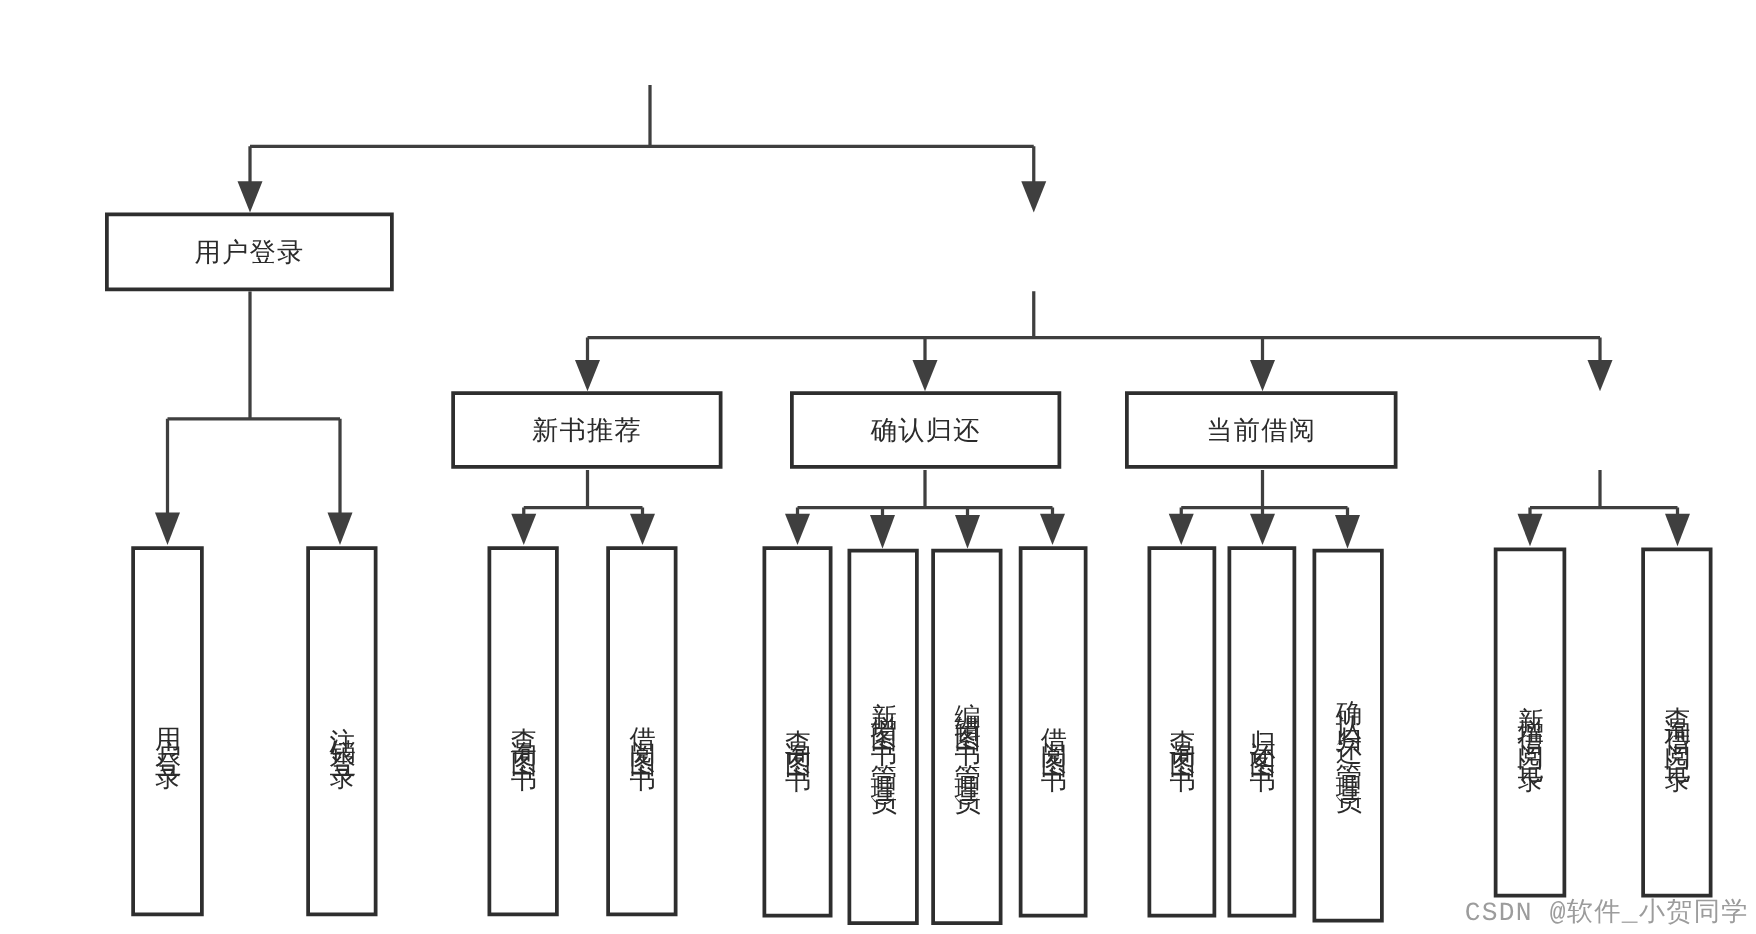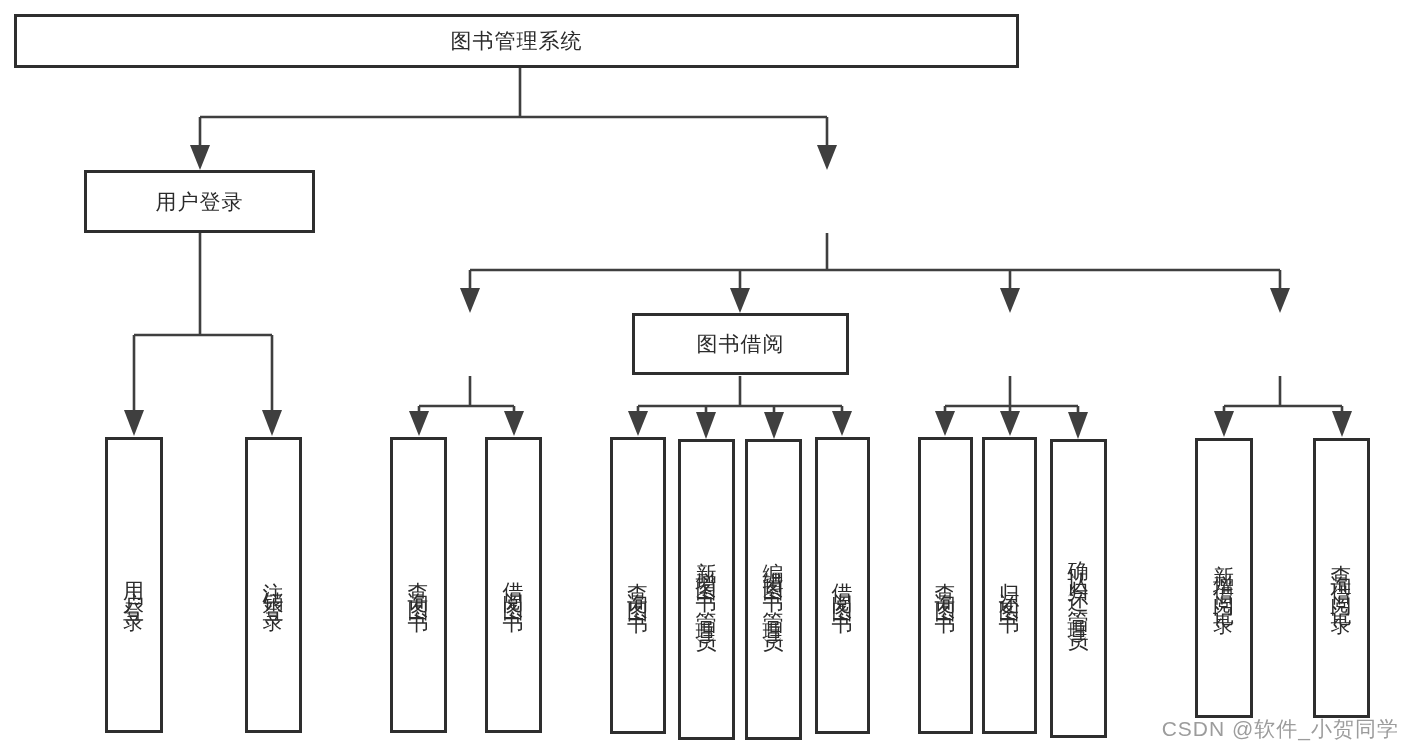--- a/index.html
+++ b/index.html
@@ -31,20 +31,21 @@
     writing-mode:vertical-rl;
     text-orientation:mixed;
     font-size:21px;
     letter-spacing:10px;
     line-height:1;
   }
   .watermark{
     position:absolute;right:6px;bottom:4px;
     font-size:21px;color:var(--wm);letter-spacing:1px;
     white-space:nowrap;
+    font-family:Liberation Mono, monospace;
   }
 </style>
 </head>
 <body>
 
 <div class="stage">
 
   <svg class="wires" viewBox="0 0 1405 747" aria-hidden="true">
 
     <path d="M520 68 V117 M200 117 H827 M200 117 V148 M827 117 V148"></path>
@@ -74,30 +75,33 @@
     <path d="M1010 376 V406 M945 406 H1078 M945 406 V414 M1010 406 V414 M1078 406 V414"></path>
     <polygon points="935,411 955,411 945,436"></polygon>
     <polygon points="1000,411 1020,411 1010,436"></polygon>
     <polygon points="1068,412 1088,412 1078,439"></polygon>
 
     <path d="M1280 376 V406 M1224 406 H1342 M1224 406 V414 M1342 406 V414"></path>
     <polygon points="1214,411 1234,411 1224,437"></polygon>
     <polygon points="1332,411 1352,411 1342,437"></polygon>
   </svg>
 
-  <div class="node h" style="left:14px;top:14px;width:1005px;height:54px">
-    <span>图书管理系统</span>
-  </div>
 
   <div class="node h" style="left:84px;top:170px;width:231px;height:63px">
     <span>用户登录</span>
   </div>
 
+  <div class="node h" style="left:361px;top:313px;width:217px;height:62px">
+    <span>新书推荐</span>
+  </div>
   <div class="node h" style="left:632px;top:313px;width:217px;height:62px">
-    <span>图书借阅</span>
+    <span>确认归还</span>
+  </div>
+  <div class="node h" style="left:900px;top:313px;width:218px;height:62px">
+    <span>当前借阅</span>
   </div>
 
   <div class="node v" style="left:105px;top:437px;width:58px;height:296px">
     <span>用户登录</span>
   </div>
   <div class="node v" style="left:245px;top:437px;width:57px;height:296px">
     <span>注销登录</span>
   </div>
 
   <div class="node v" style="left:390px;top:437px;width:57px;height:296px">

